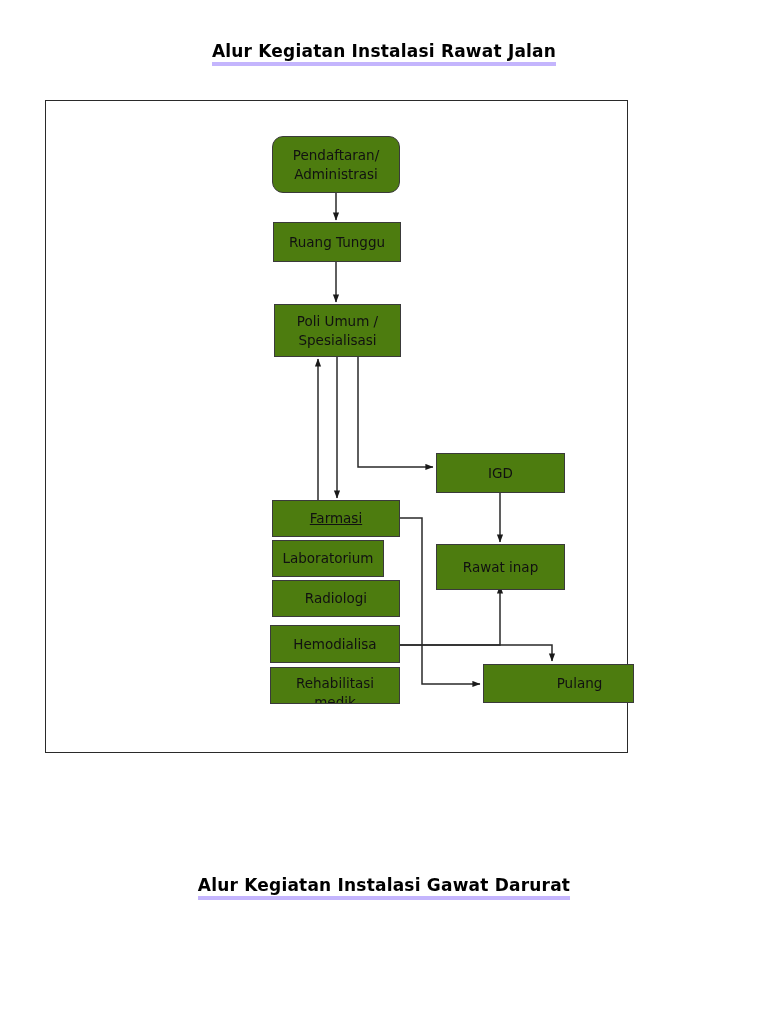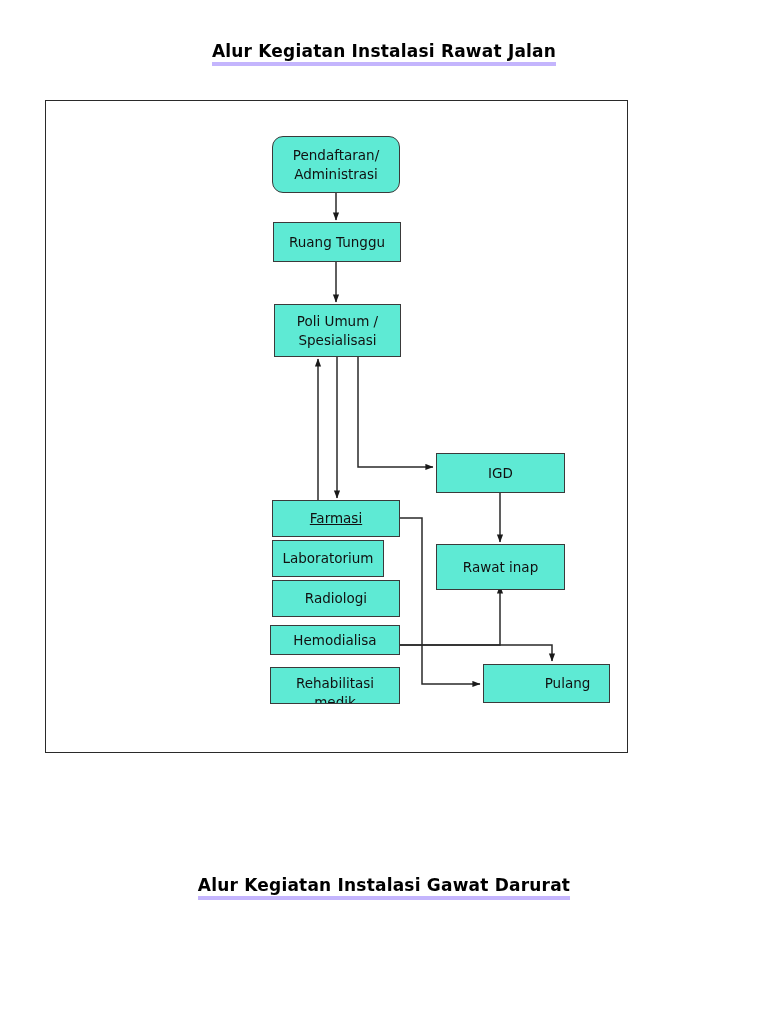--- a/index.html
+++ b/index.html
@@ -49,21 +49,21 @@
     top: 0;
     width: 768px;
     height: 1024px;
     pointer-events: none;
   }
 
   .node {
     position: absolute;
     box-sizing: border-box;
     border: 1.4px solid #3a3a3a;
-    background: #5eead4;
+    background: #4d7c0f;
     display: flex;
     align-items: center;
     justify-content: center;
     text-align: center;
     font-size: 13.5px;
     line-height: 1.35;
     color: #111;
     overflow: hidden;
     z-index: 3;
   }
@@ -144,25 +144,25 @@
 </div>
 
 <div class="node" style="left:272px; top:540px; width:112px; height:37px;">
   <span class="lbl">Laboratorium</span>
 </div>
 
 <div class="node" style="left:272px; top:580px; width:128px; height:37px;">
   <span class="lbl">Radiologi</span>
 </div>
 
-<div class="node" style="left:270px; top:625px; width:130px; height:30px;justify-content:center;">
+<div class="node" style="left:270px; top:625px; width:130px; height:38px;justify-content:center;">
   <span class="lbl">Hemodialisa</span>
 </div>
 
-<div class="node" style="left:483px; top:664px; width:127px; height:39px;padding-left:42px;">
+<div class="node" style="left:483px; top:664px; width:151px; height:39px;padding-left:42px;">
   <span class="lbl">Pulang</span>
 </div>
 
 <div class="node clip" style="left:270px; top:667px; width:130px; height:37px;">
   <span class="lbl">Rehabilitasi
 medik</span>
 </div>
 
 <div class="page-title" id="title-bottom">
   <span>Alur Kegiatan Instalasi Gawat Darurat</span>

